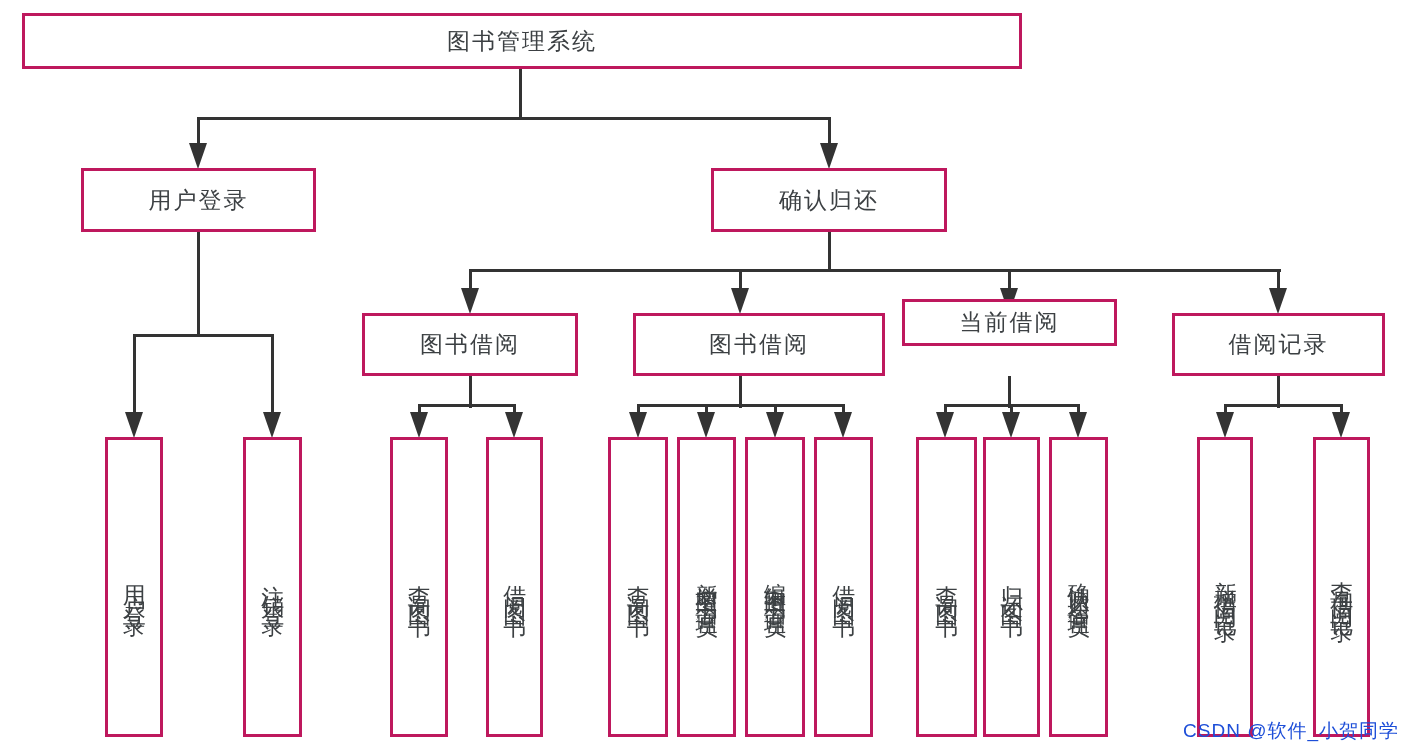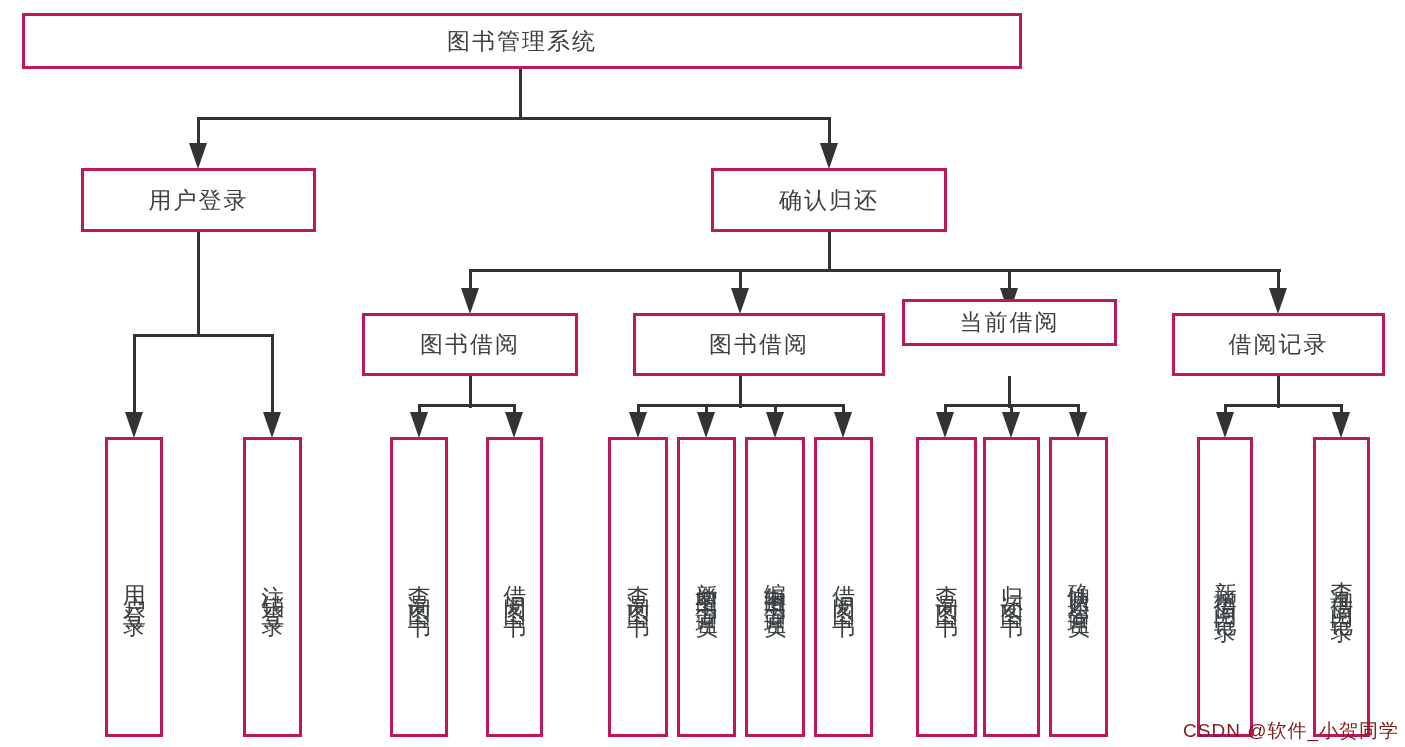--- a/index.html
+++ b/index.html
@@ -23,21 +23,21 @@
   .vbox.long .vtext { letter-spacing:5px; font-size:22px; }
   .vbox.med  .vtext { letter-spacing:8px; }
   .vline, .hline { position:absolute; background:#333333; z-index:1; }
   .tri {
     position:absolute; width:0; height:0; z-index:1;
     border-left:9px solid transparent; border-right:9px solid transparent;
     border-top:26px solid #333333;
   }
   .watermark {
     position:absolute; right:6px; bottom:3px; z-index:5;
-    font-size:19px; color:#7f1d1d; letter-spacing:1px;
+    font-size:19px; color:#1d4ed8; letter-spacing:1px;
     white-space:nowrap;
   }
 </style>
 </head>
 <body>
 
 <div class="canvas">
 
   <div class="box" style="left:22px; top:13px; width:1000px; height:56px;">
     <span>图书管理系统</span>

